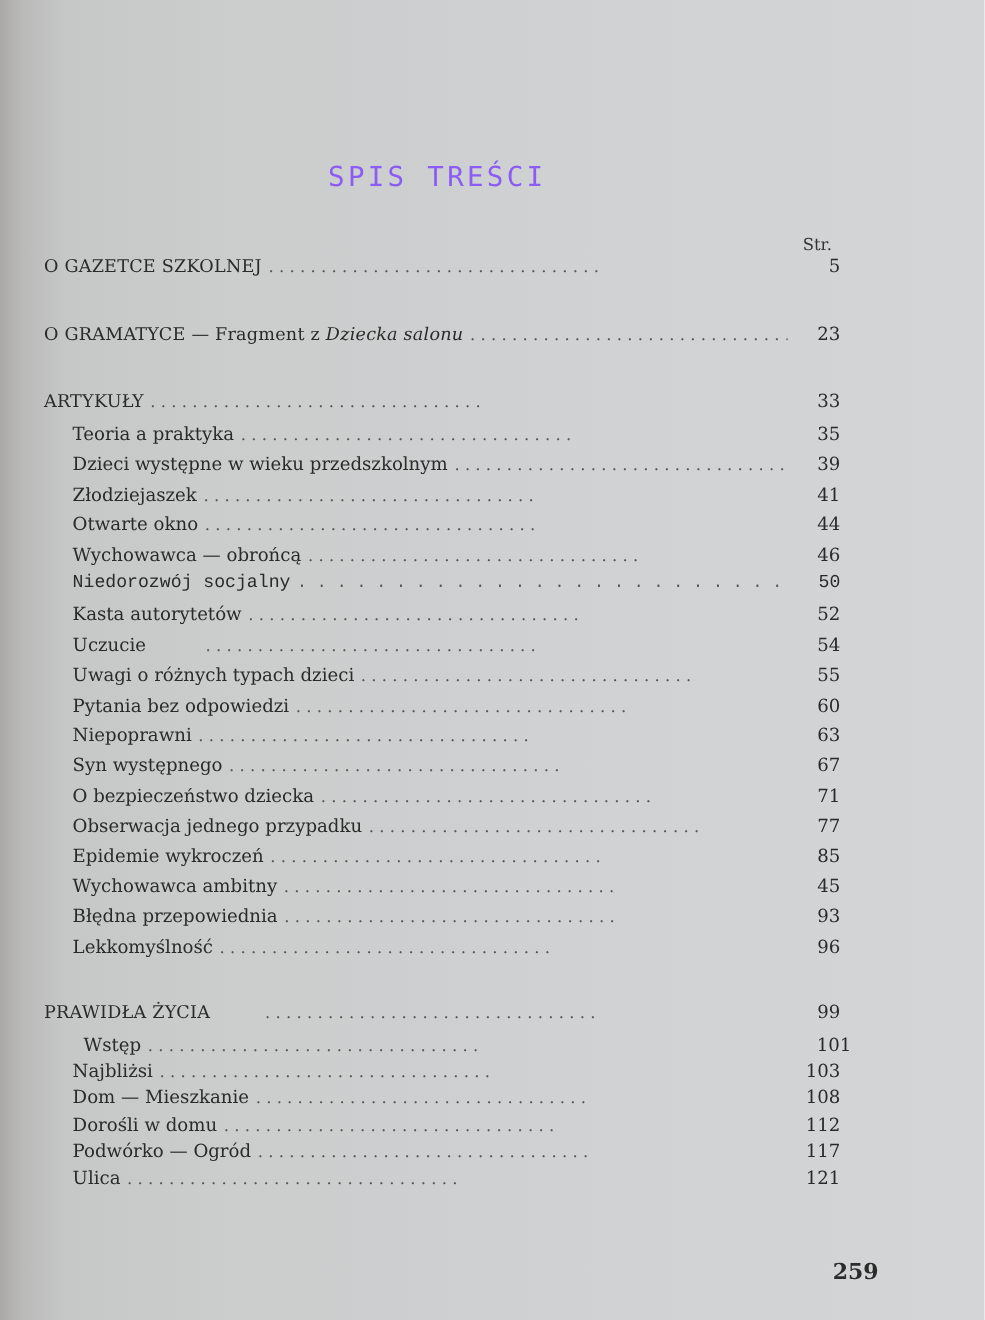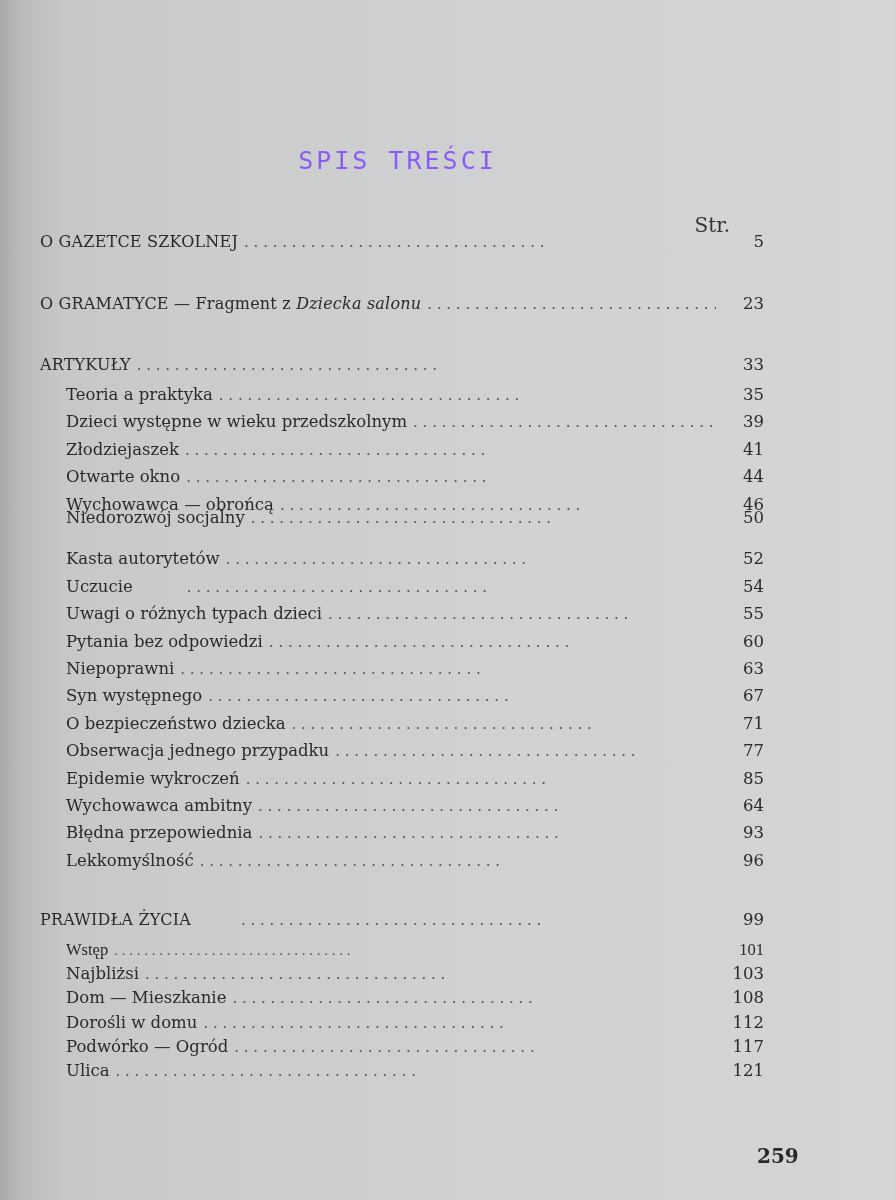--- a/index.html
+++ b/index.html
@@ -12,22 +12,22 @@
     }
     .page { position: absolute; inset: 0; }
     .title {
       position: absolute; top: 146px; left: 0; width: 100%;
       text-align: center; padding-left: 0px;
       font-family: "DejaVu Sans Mono", "Liberation Mono", monospace;
       font-size: 25px; letter-spacing: 3px; color: #8b5cf6;
     }
     .title span { display: inline-block; transform: translateX(-50px); }
     .str-label {
-      position: absolute; top: 213px; left: 688px; width: 42px; text-align: right;
-      font-size: 20px; color: #333;
+      position: absolute; top: 213px; left: 722px; width: 42px; text-align: center;
+      font-size: 15px; color: #333;
     }
     .row {
       position: absolute; height: 26px; display: flex; align-items: baseline;
       font-size: 16.5px; white-space: nowrap;
     }
     .row .label { flex: 0 0 auto; }
     .row .label i { }
     .row .dots {
       flex: 1 1 auto; overflow: hidden; margin: 0 6px;
       color: #555; letter-spacing: 0;
@@ -81,21 +81,21 @@
       <div class="row" style="top: 467.2px; left: 66px; width: 698px;">
         <span class="label"><span>Otwarte okno</span></span>
         <span class="dots"> .  .  .  .  .  .  .  .  .  .  .  .  .  .  .  .  .  .  .  .  .  .  .  .  .  .  .  .  .  .  .  .</span>
         <span class="page-no">44</span>
       </div>
       <div class="row" style="top: 494.6px; left: 66px; width: 698px;">
         <span class="label"><span>Wychowawca — obrońcą</span></span>
         <span class="dots"> .  .  .  .  .  .  .  .  .  .  .  .  .  .  .  .  .  .  .  .  .  .  .  .  .  .  .  .  .  .  .  .</span>
         <span class="page-no">46</span>
       </div>
-      <div class="row" style="top: 508px; left: 66px; width: 698px;">
+      <div class="row" style="top: 520px; left: 66px; width: 698px; font-family: Liberation Mono, monospace;">
         <span class="label"><span>Niedorozwój socjalny</span></span>
         <span class="dots"> .  .  .  .  .  .  .  .  .  .  .  .  .  .  .  .  .  .  .  .  .  .  .  .  .  .  .  .  .  .  .  .</span>
         <span class="page-no">50</span>
       </div>
       <div class="row" style="top: 549.4px; left: 66px; width: 698px;">
         <span class="label"><span>Kasta autorytetów</span></span>
         <span class="dots"> .  .  .  .  .  .  .  .  .  .  .  .  .  .  .  .  .  .  .  .  .  .  .  .  .  .  .  .  .  .  .  .</span>
         <span class="page-no">52</span>
       </div>
       <div class="row" style="top: 576.8px; left: 66px; width: 698px; gap: 48px;">
@@ -134,38 +134,38 @@
         <span class="page-no">77</span>
       </div>
       <div class="row" style="top: 768.6px; left: 66px; width: 698px;">
         <span class="label"><span>Epidemie wykroczeń</span></span>
         <span class="dots"> .  .  .  .  .  .  .  .  .  .  .  .  .  .  .  .  .  .  .  .  .  .  .  .  .  .  .  .  .  .  .  .</span>
         <span class="page-no">85</span>
       </div>
       <div class="row" style="top: 796px; left: 66px; width: 698px;">
         <span class="label"><span>Wychowawca ambitny</span></span>
         <span class="dots"> .  .  .  .  .  .  .  .  .  .  .  .  .  .  .  .  .  .  .  .  .  .  .  .  .  .  .  .  .  .  .  .</span>
-        <span class="page-no">64</span>
+        <span class="page-no">45</span>
       </div>
       <div class="row" style="top: 823.4px; left: 66px; width: 698px;">
         <span class="label"><span>Błędna przepowiednia</span></span>
         <span class="dots"> .  .  .  .  .  .  .  .  .  .  .  .  .  .  .  .  .  .  .  .  .  .  .  .  .  .  .  .  .  .  .  .</span>
         <span class="page-no">93</span>
       </div>
       <div class="row" style="top: 850.8px; left: 66px; width: 698px;">
         <span class="label"><span>Lekkomyślność</span></span>
         <span class="dots"> .  .  .  .  .  .  .  .  .  .  .  .  .  .  .  .  .  .  .  .  .  .  .  .  .  .  .  .  .  .  .  .</span>
         <span class="page-no">96</span>
       </div>
       <div class="row section" style="top: 910px; left: 40px; width: 724px; gap: 44px;">
         <span class="label"><span>PRAWIDŁA ŻYCIA</span></span>
         <span class="dots"> .  .  .  .  .  .  .  .  .  .  .  .  .  .  .  .  .  .  .  .  .  .  .  .  .  .  .  .  .  .  .  .</span>
         <span class="page-no">99</span>
       </div>
-      <div class="row" style="top: 940px; left: 66px; width: 698px; font-family: Liberation Serif, serif;">
+      <div class="row" style="top: 940px; left: 76px; width: 698px;">
         <span class="label"><span>Wstęp</span></span>
         <span class="dots"> .  .  .  .  .  .  .  .  .  .  .  .  .  .  .  .  .  .  .  .  .  .  .  .  .  .  .  .  .  .  .  .</span>
         <span class="page-no">101</span>
       </div>
       <div class="row" style="top: 964.2px; left: 66px; width: 698px;">
         <span class="label"><span>Najbliżsi</span></span>
         <span class="dots"> .  .  .  .  .  .  .  .  .  .  .  .  .  .  .  .  .  .  .  .  .  .  .  .  .  .  .  .  .  .  .  .</span>
         <span class="page-no">103</span>
       </div>
       <div class="row" style="top: 988.4px; left: 66px; width: 698px;">

